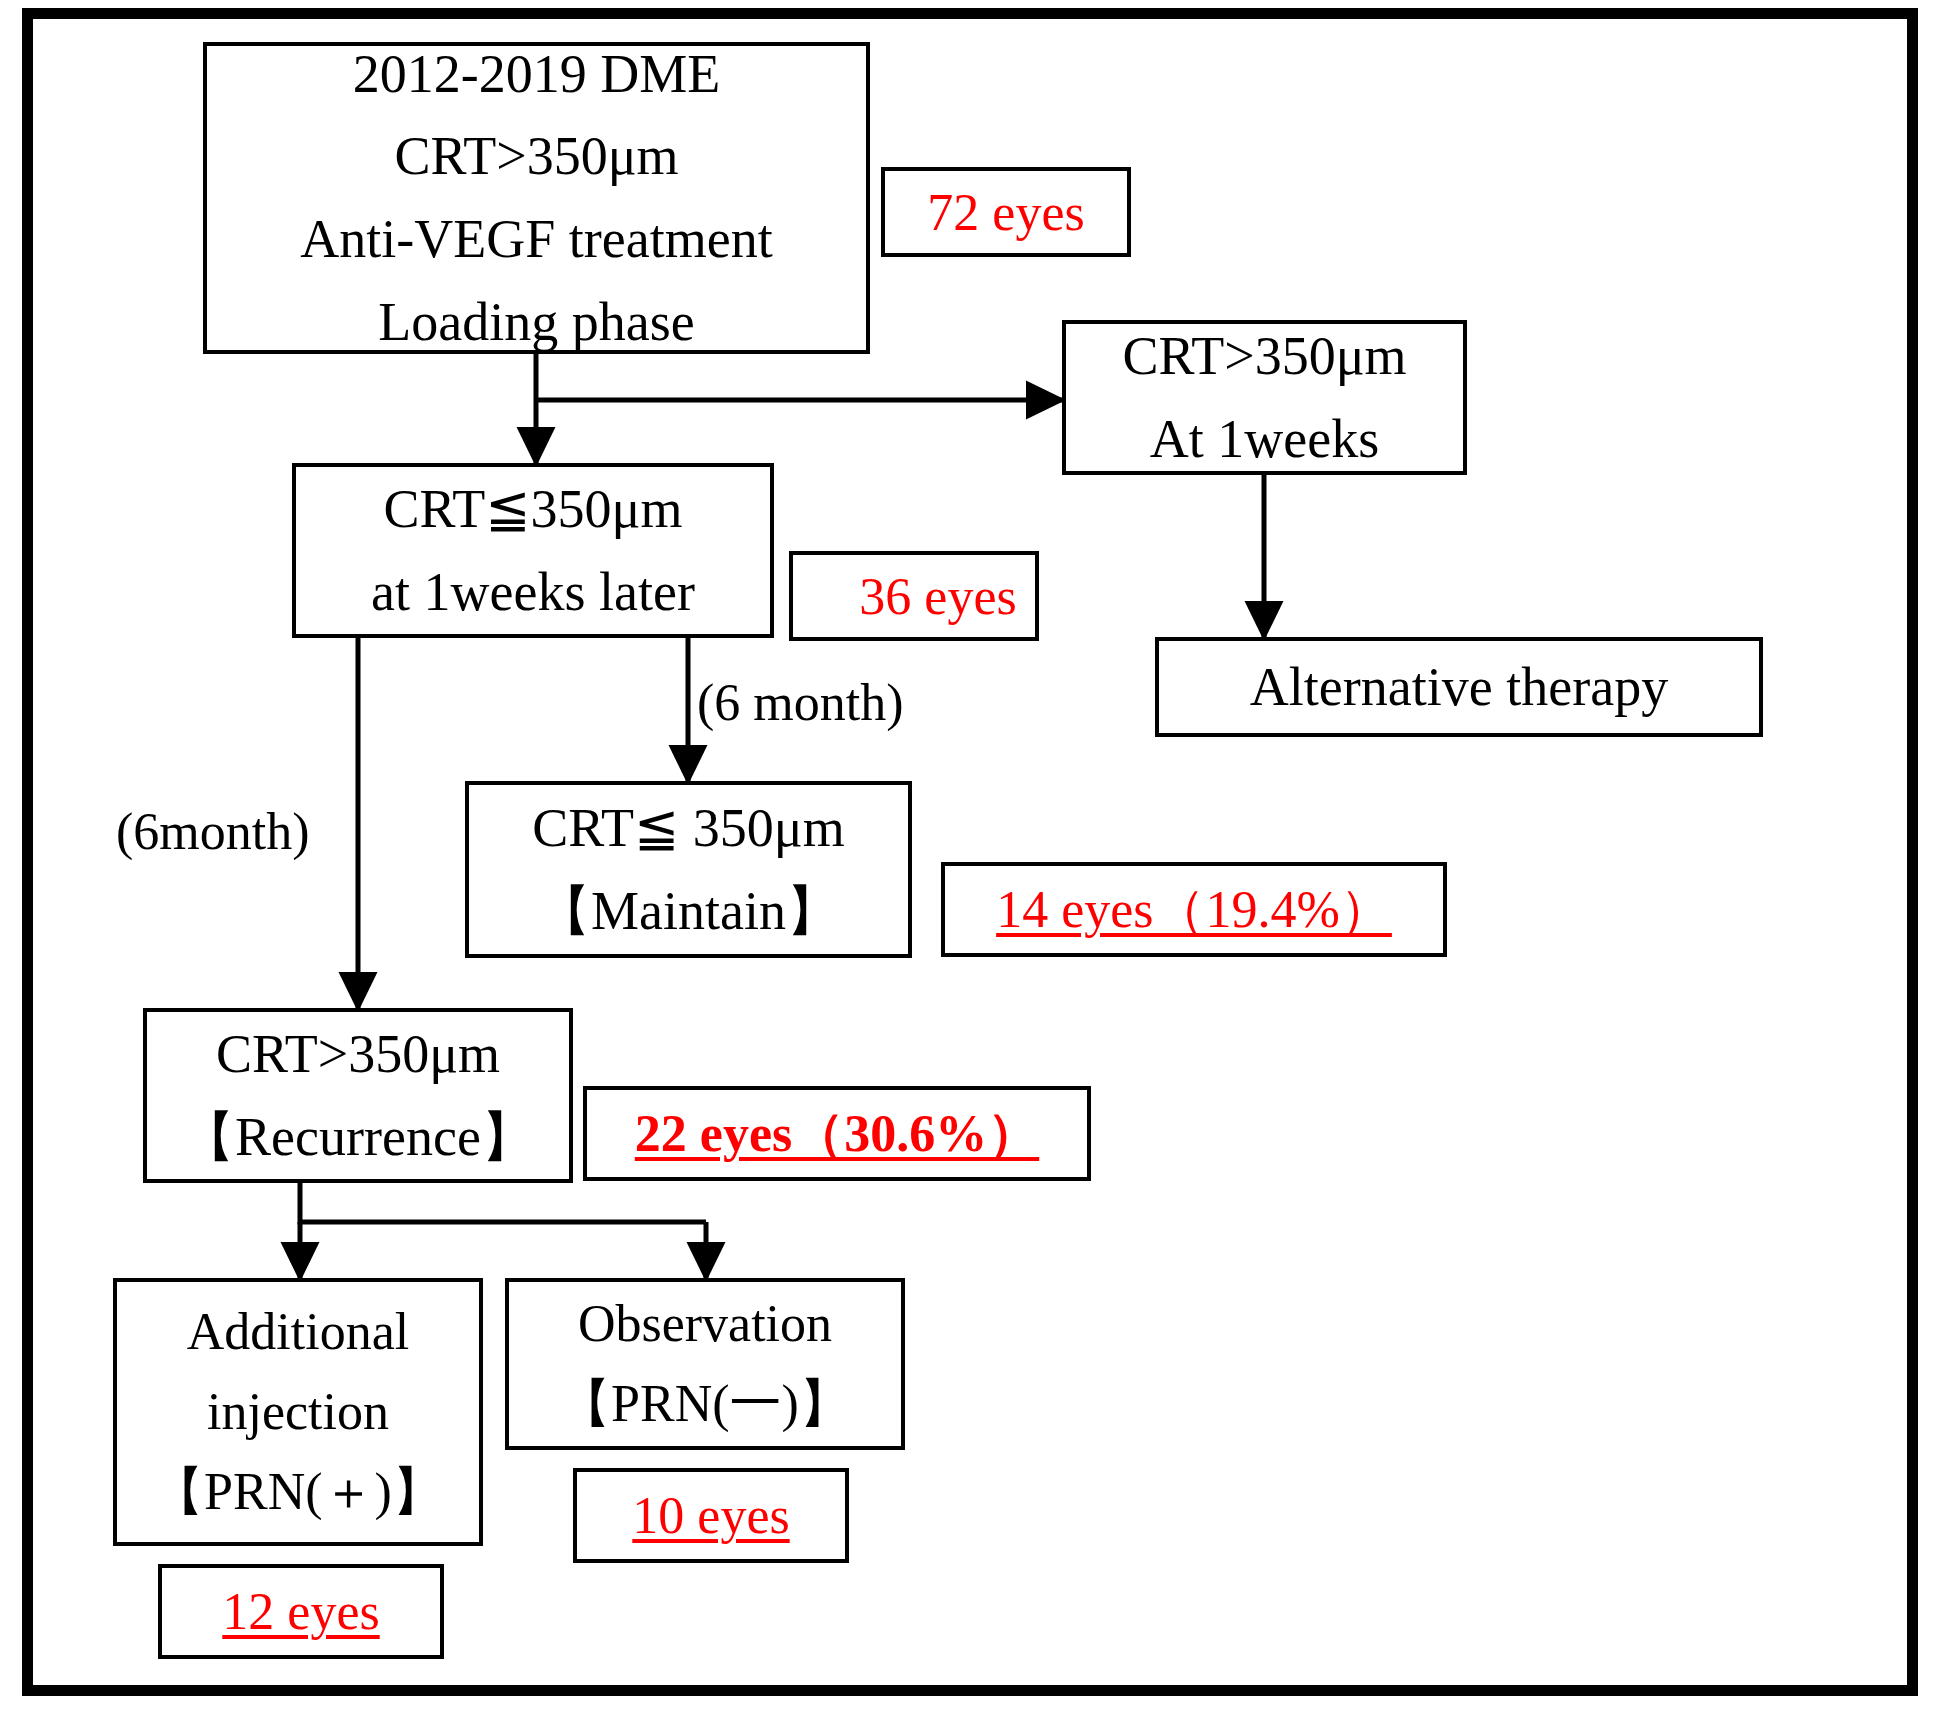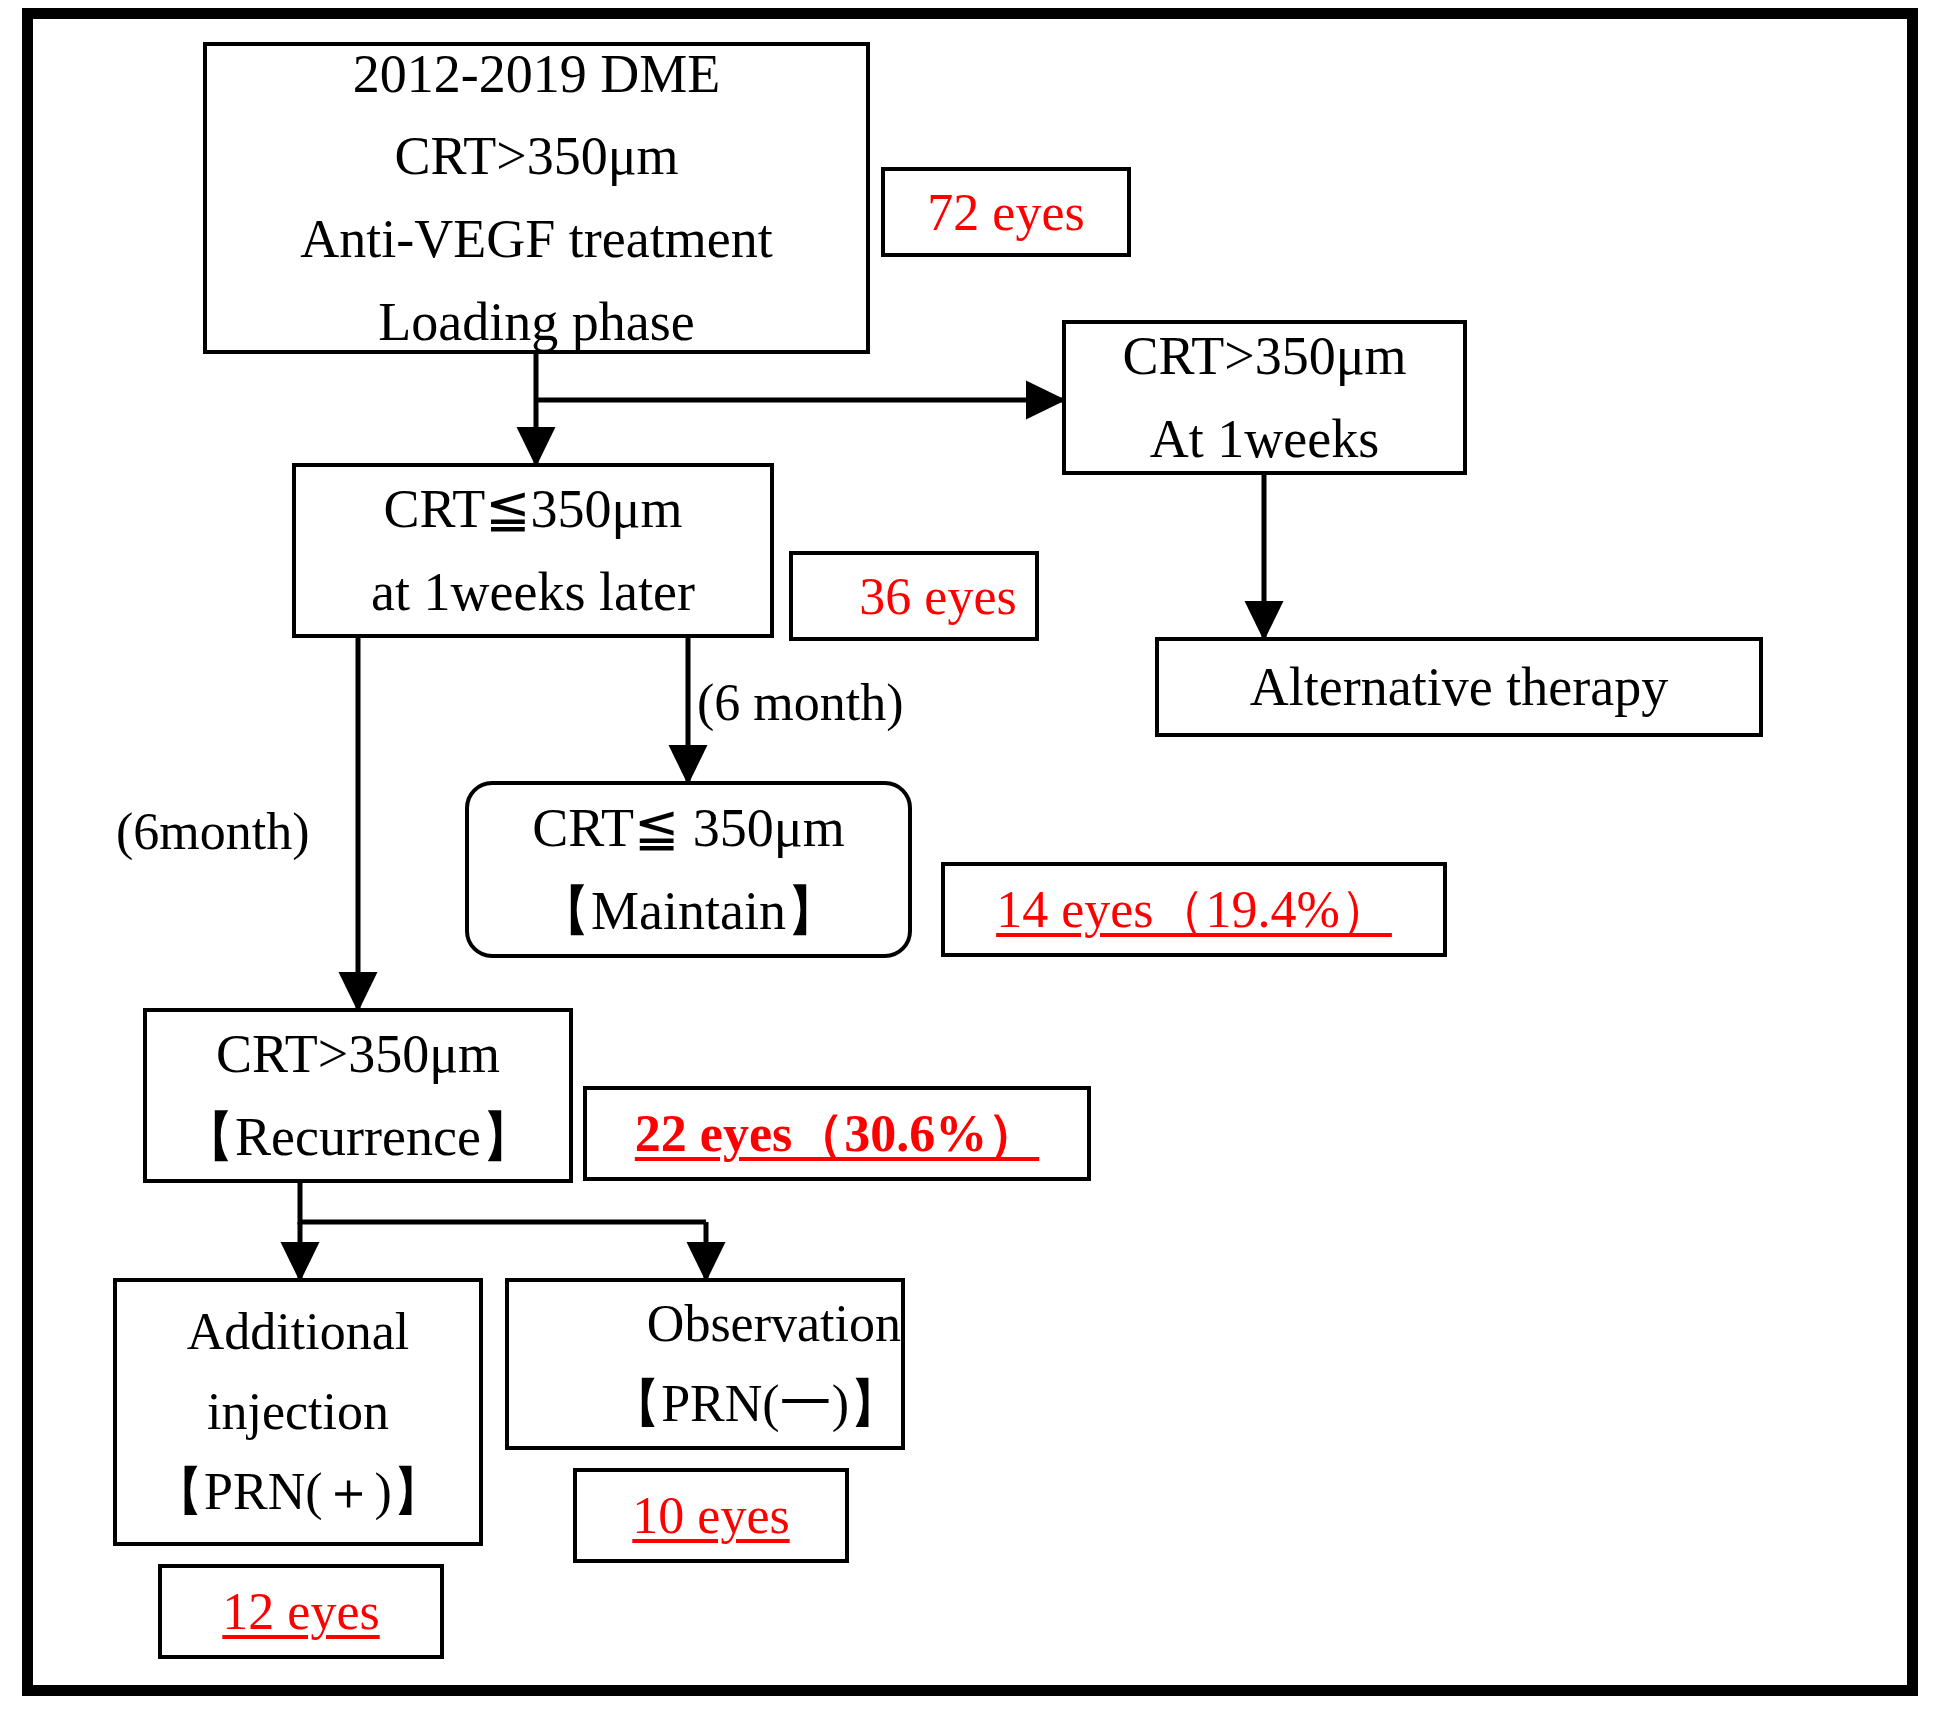--- a/index.html
+++ b/index.html
@@ -71,24 +71,24 @@
     position: absolute;
     color: #000000;
     white-space: nowrap;
     background: transparent;
   }
   
   #node-source      { left: 203px;  top: 42px;   width: 667px; height: 312px;  font-size: 54px; }
   #node-crt-1w-high { left: 1062px; top: 320px;  width: 405px; height: 155px;  font-size: 54px; }
   #node-alt-therapy { left: 1155px; top: 637px;  width: 608px; height: 100px;  font-size: 54px; }
   #node-crt-le-1w   { left: 292px;  top: 463px;  width: 482px; height: 175px;  font-size: 54px; }
-  #node-maintain    { left: 465px;  top: 781px;  width: 447px; height: 177px;  font-size: 54px; border-radius: 27px; }
+  #node-maintain    { left: 465px;  top: 781px;  width: 447px; height: 177px;  font-size: 54px; }
   #node-recurrence  { left: 143px;  top: 1008px; width: 430px; height: 175px;  font-size: 54px; }
   #node-additional  { left: 113px;  top: 1278px; width: 370px; height: 268px;  font-size: 52px; }
-  #node-observation { left: 505px;  top: 1278px; width: 400px; height: 172px;  font-size: 52px; align-items: flex-end; }
+  #node-observation { left: 505px;  top: 1278px; width: 400px; height: 172px;  font-size: 52px; }
 
   #tag-72   { left: 881px;  top: 167px;  width: 250px; height: 90px;  font-size: 52px; text-align: right; }
   #tag-36   { left: 789px;  top: 551px;  width: 250px; height: 90px;  font-size: 52px; padding-left: 48px; }
   #tag-14   { left: 941px;  top: 862px;  width: 506px; height: 95px;  font-size: 52px; }
   #tag-22   { left: 583px;  top: 1086px; width: 508px; height: 95px;  font-size: 52px; font-weight: bold; }
   #tag-10   { left: 573px;  top: 1468px; width: 276px; height: 95px;  font-size: 52px; }
   #tag-12   { left: 158px;  top: 1564px; width: 286px; height: 95px;  font-size: 52px; }
 
   #label-6month-a { left: 697px; top: 673px;  font-size: 52px; }
   #label-6month-b { left: 88px;  top: 802px;  font-size: 52px; margin-left: 28px; }

